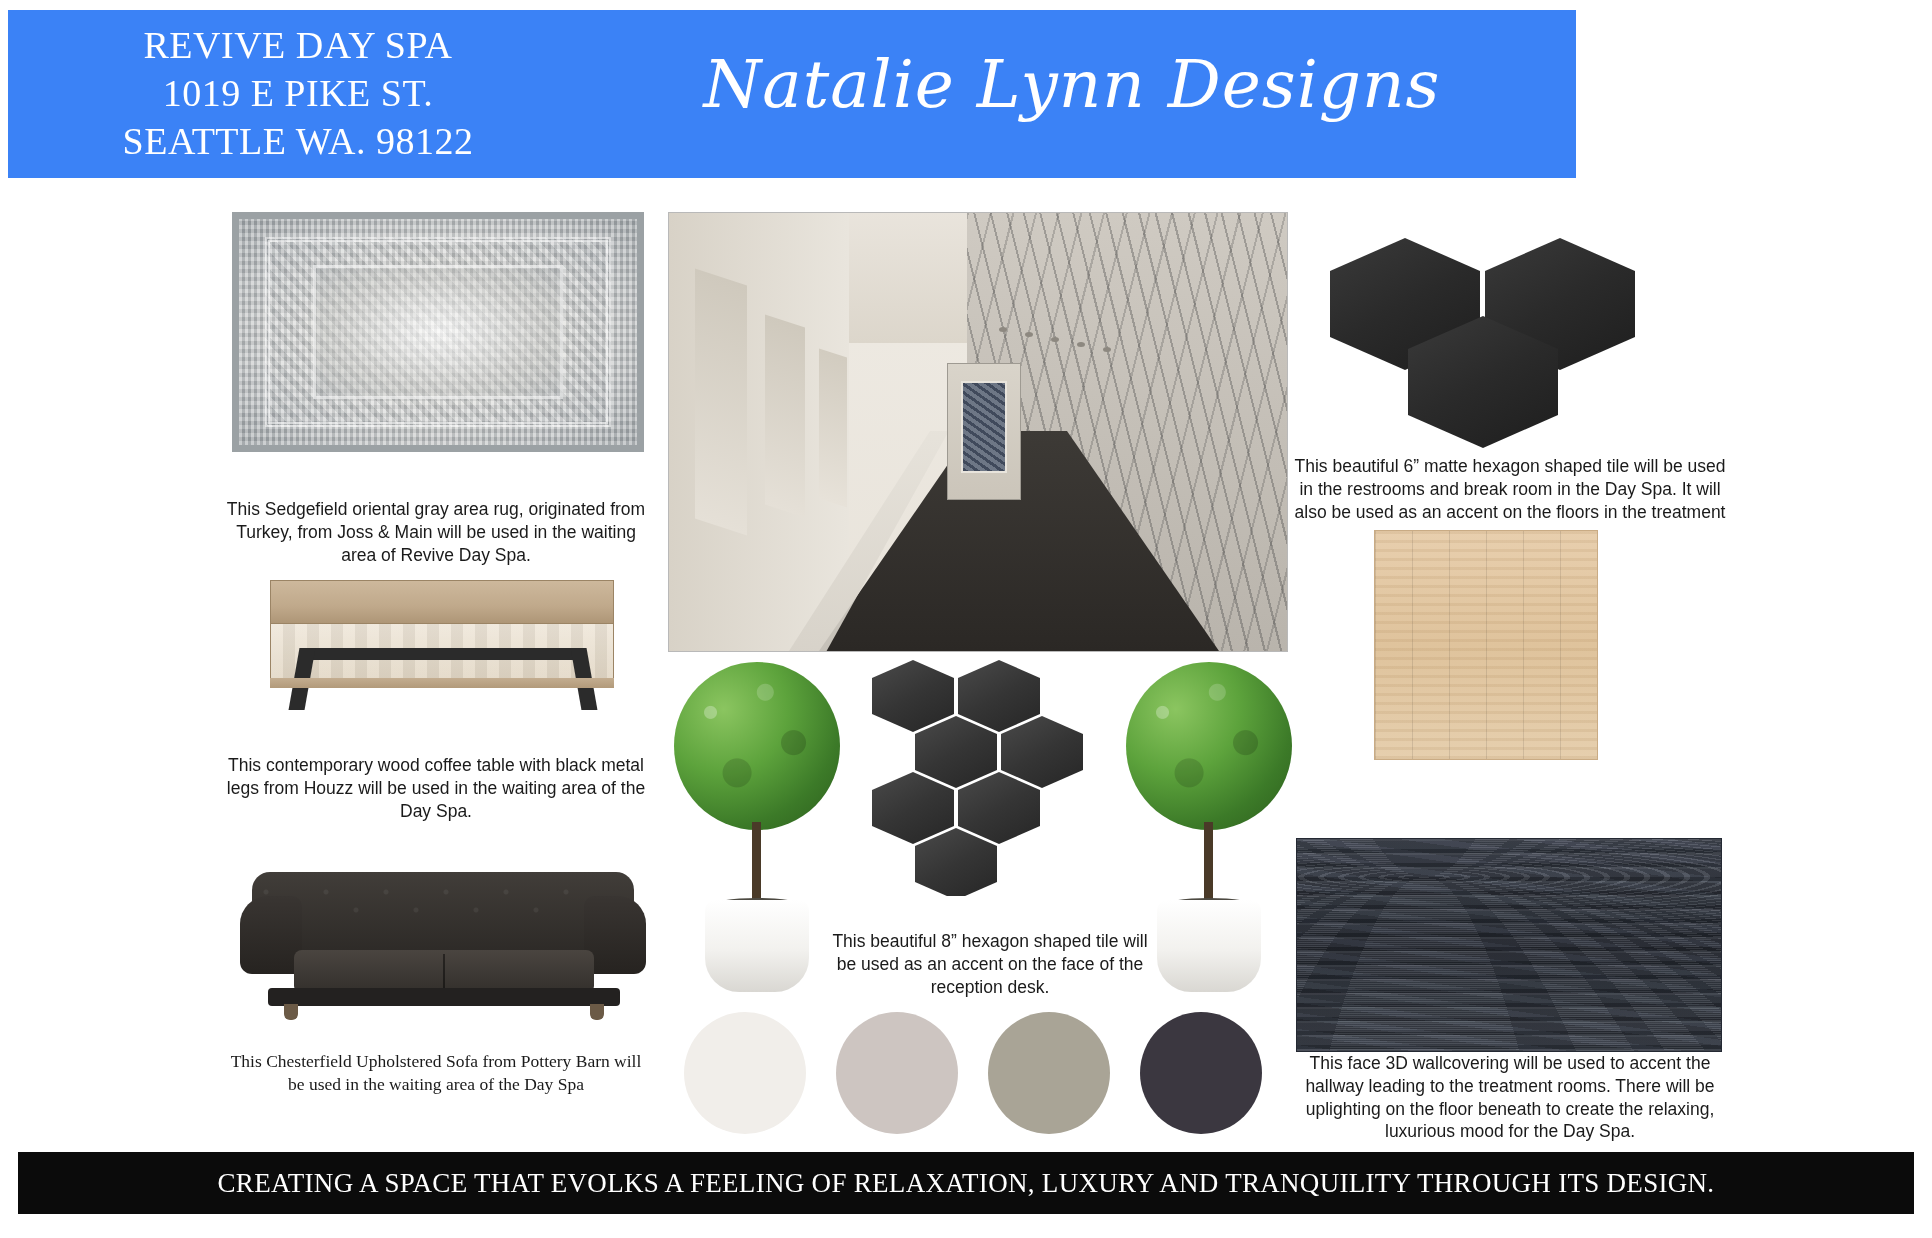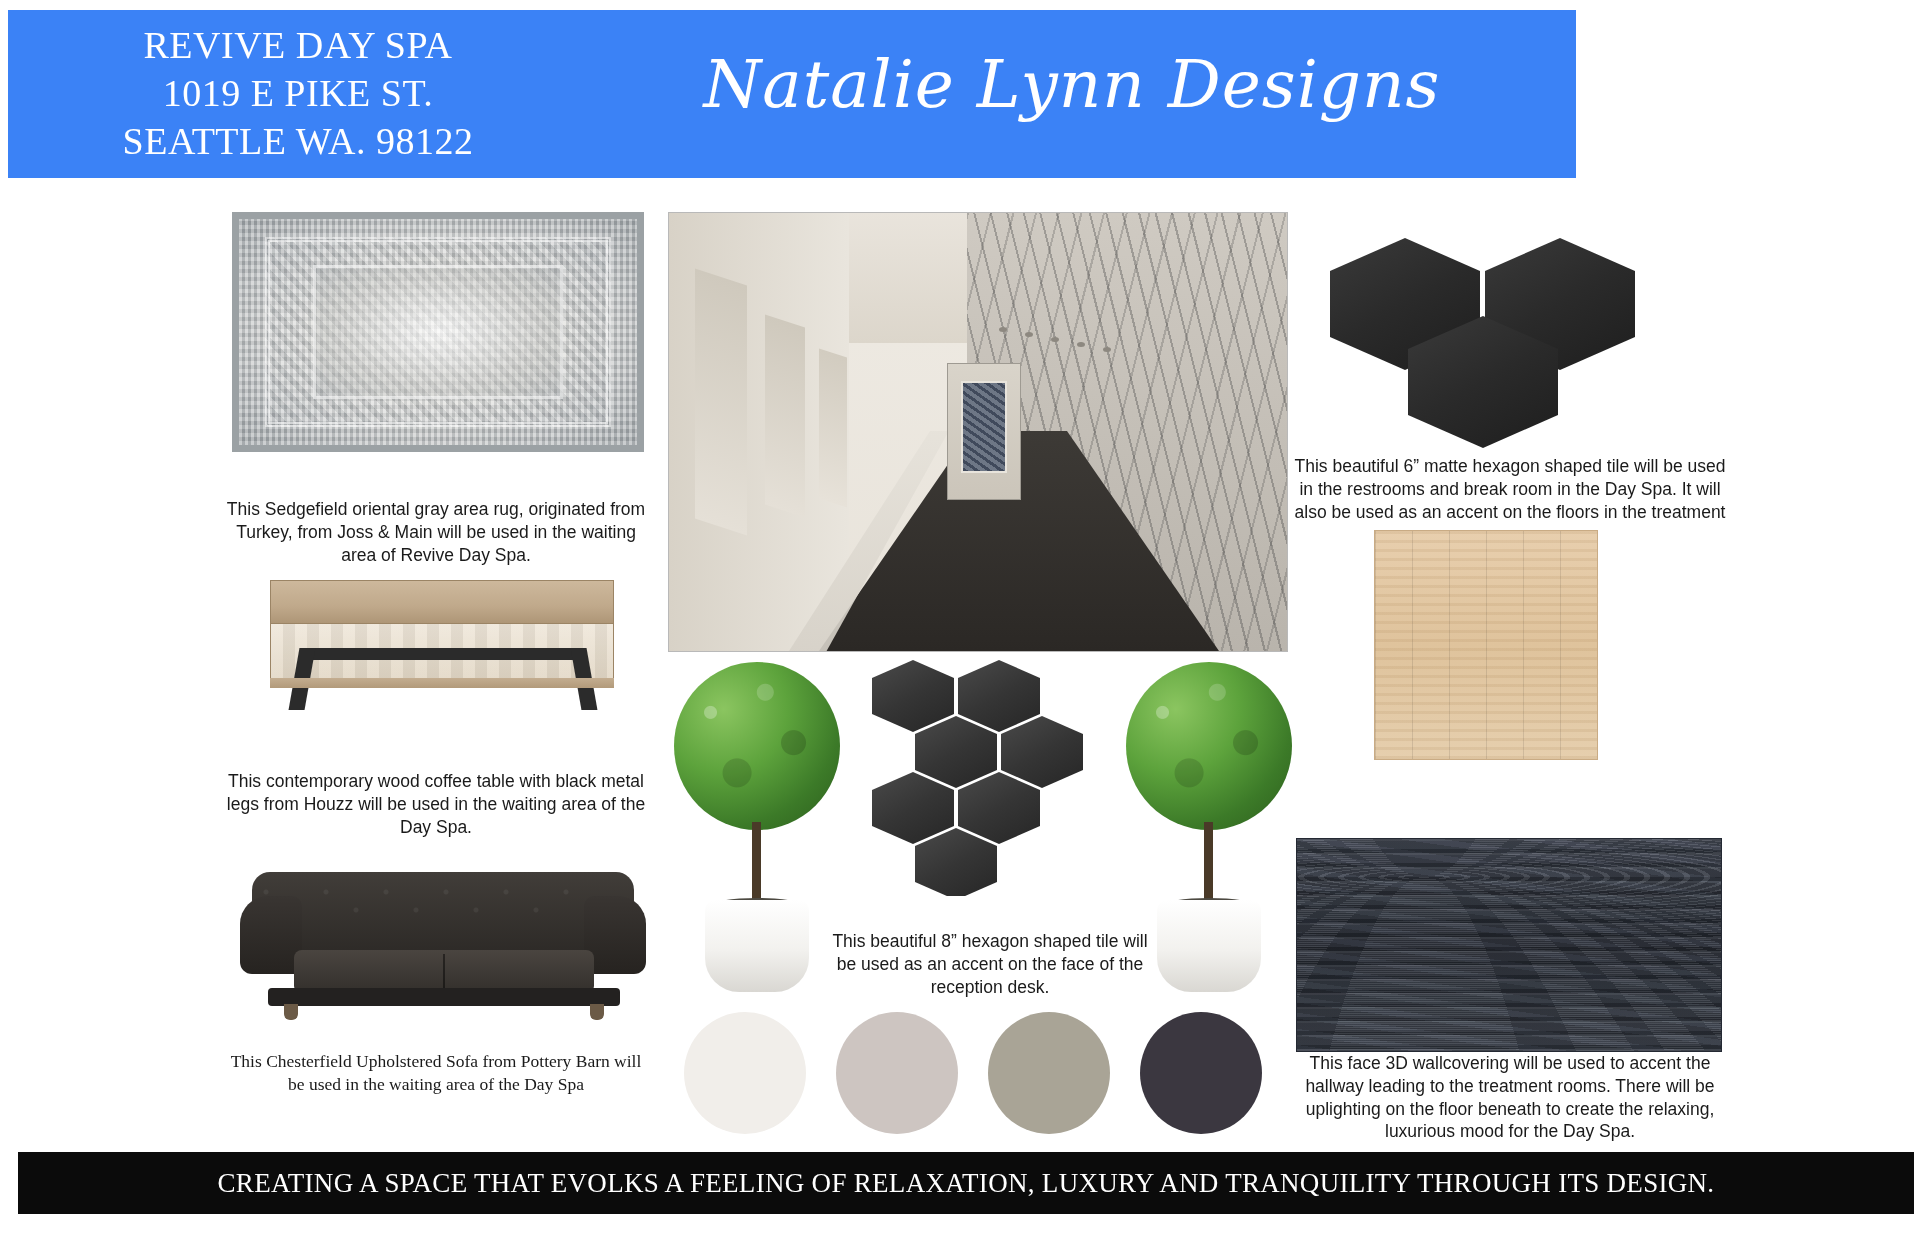--- a/index.html
+++ b/index.html
@@ -321,21 +321,21 @@
   <div class="cap" style="left:224px;top:478px;width:424px;margin-top:20px;">This Sedgefield oriental gray area rug, originated from Turkey, from Joss &amp; Main will be used in the waiting area of Revive Day Spa.</div>
 
   <div class="imgbox table-wrap">
     <div class="tbl-top"></div>
     <div class="tbl-side"></div>
     <div class="tbl-shelf"></div>
     <div class="tbl-leg-l"></div>
     <div class="tbl-leg-r"></div>
     <div class="tbl-base"></div>
   </div>
-  <div class="cap" style="left:224px;top:770px;width:424px;">This contemporary wood coffee table with black metal legs from Houzz will be used in the waiting area of the Day Spa.</div>
+  <div class="cap" style="left:224px;top:754px;width:424px;">This contemporary wood coffee table with black metal legs from Houzz will be used in the waiting area of the Day Spa.</div>
 
   <div class="imgbox sofa">
     <div class="sofa-back"></div>
     <div class="sofa-arm-l"></div>
     <div class="sofa-arm-r"></div>
     <div class="sofa-seat"></div>
     <div class="sofa-skirt"></div>
     <div class="sofa-foot-l"></div>
     <div class="sofa-foot-r"></div>
   </div>

